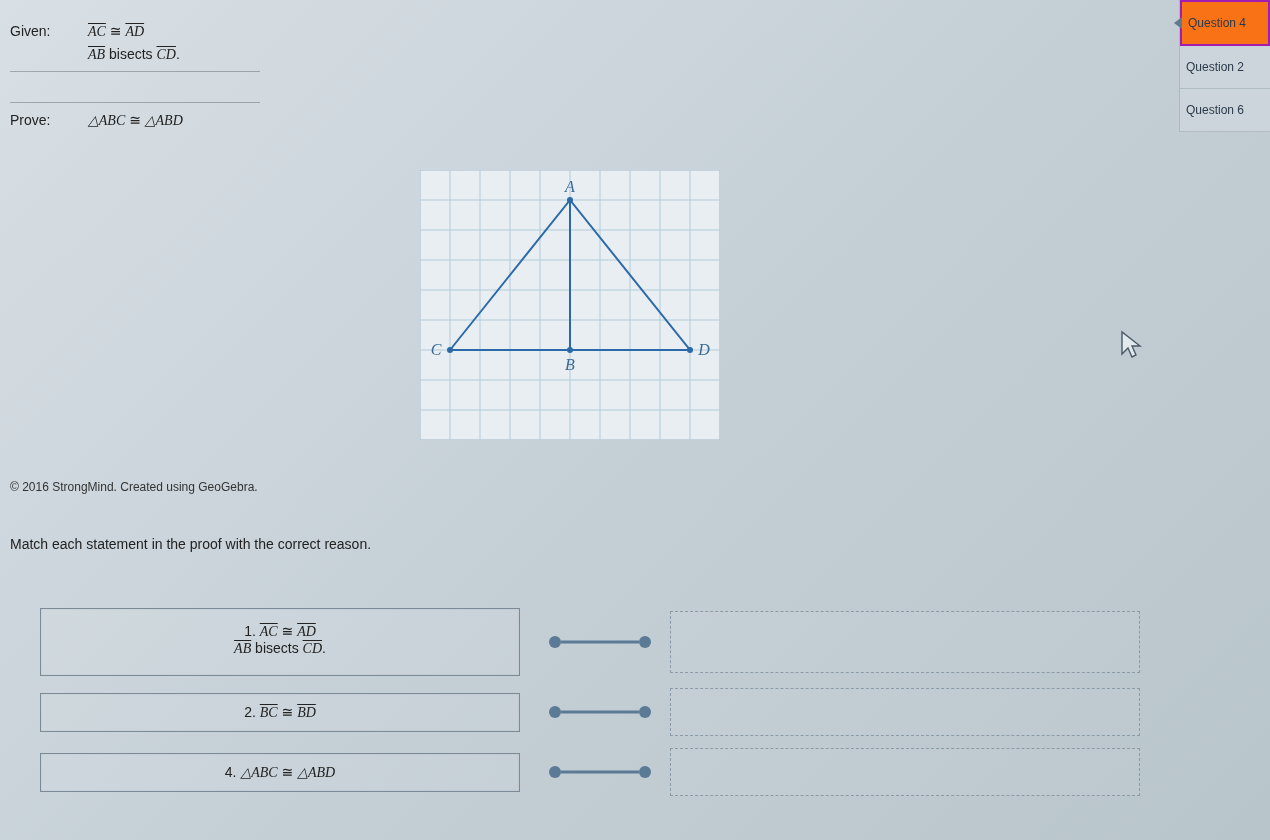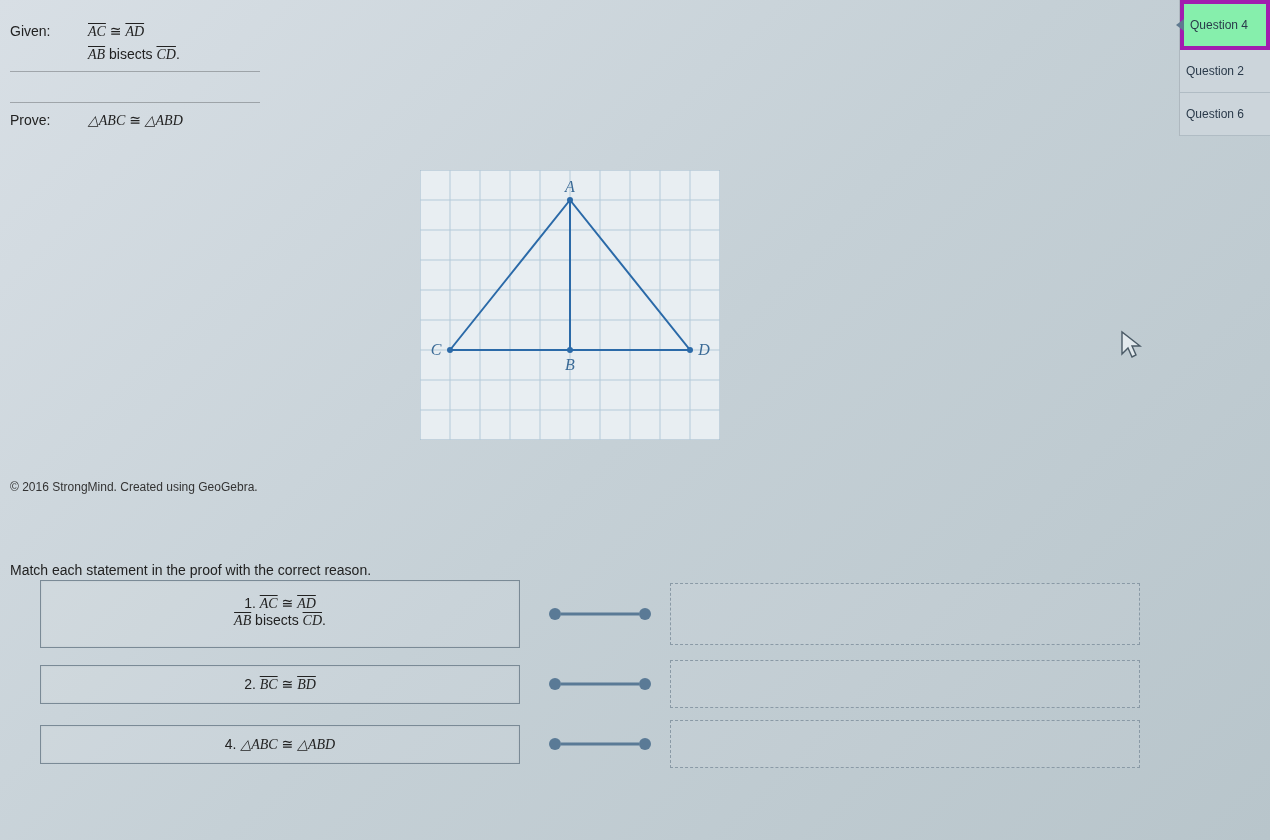--- a/index.html
+++ b/index.html
@@ -52,27 +52,27 @@
   .copyright {
     position: absolute;
     left: 10px;
     top: 480px;
     font-size: 12px;
     color: #333;
   }
   .instruction {
     position: absolute;
     left: 10px;
-    top: 562px;
+    top: 536px;
     font-size: 14px;
   }
   .match-zone {
     position: absolute;
     left: 40px;
-    top: 580px;
+    top: 608px;
     width: 1100px;
   }
   .match-row {
     display: flex;
     align-items: center;
     margin-bottom: 12px;
   }
   .statement-box {
     width: 480px;
     border: 1px solid #7a8a96;
@@ -114,22 +114,22 @@
   .qnav .qitem {
     padding: 14px 6px;
     font-size: 12px;
     color: #2a3a4a;
     border-bottom: 1px solid #b0bcc4;
     background: #ccd5db;
     cursor: pointer;
     position: relative;
   }
   .qnav .qitem.active {
-    background: #86efac;
-    border: 4px solid #a21caf;
+    background: #f97316;
+    border: 2px solid #a21caf;
   }
   .qnav .qitem.active::before {
     content: "";
     position: absolute;
     left: -8px;
     top: 50%;
     transform: translateY(-50%);
     border-top: 6px solid transparent;
     border-bottom: 6px solid transparent;
     border-right: 8px solid #5f7a90;

